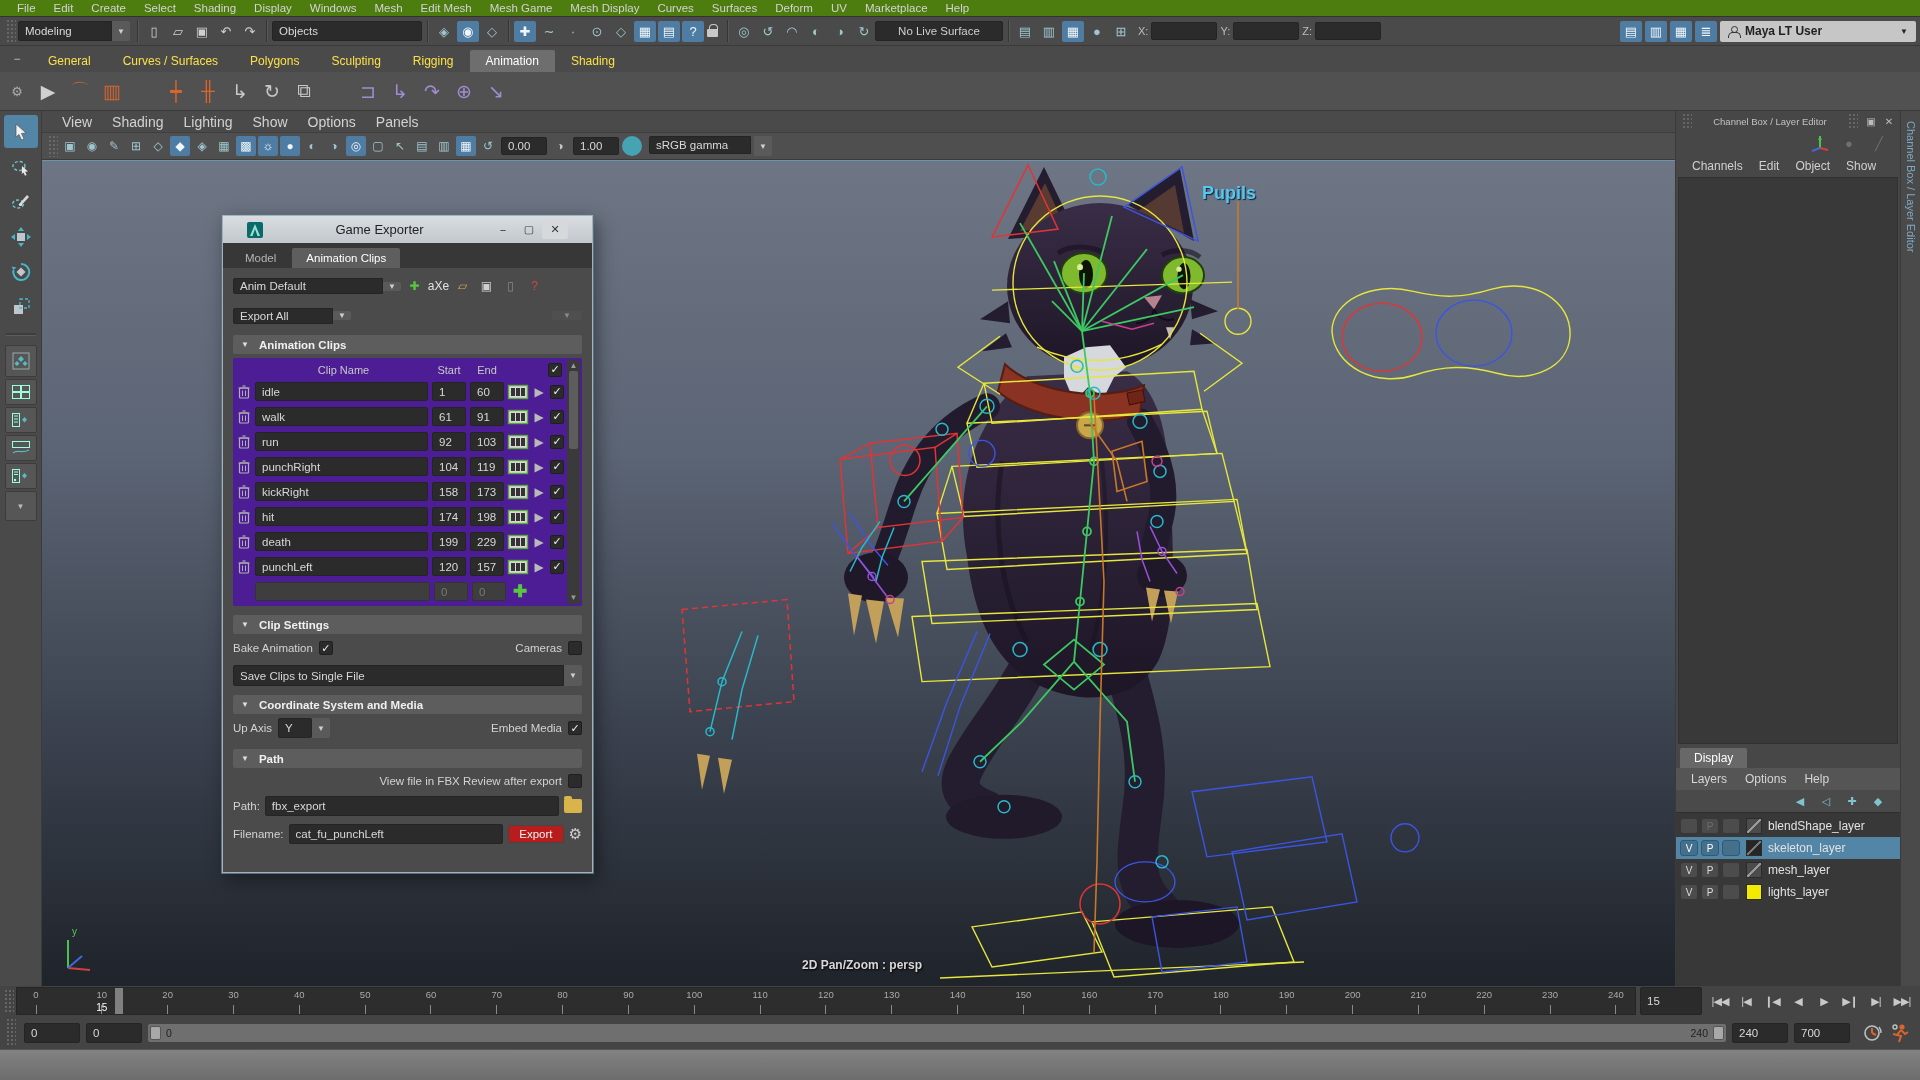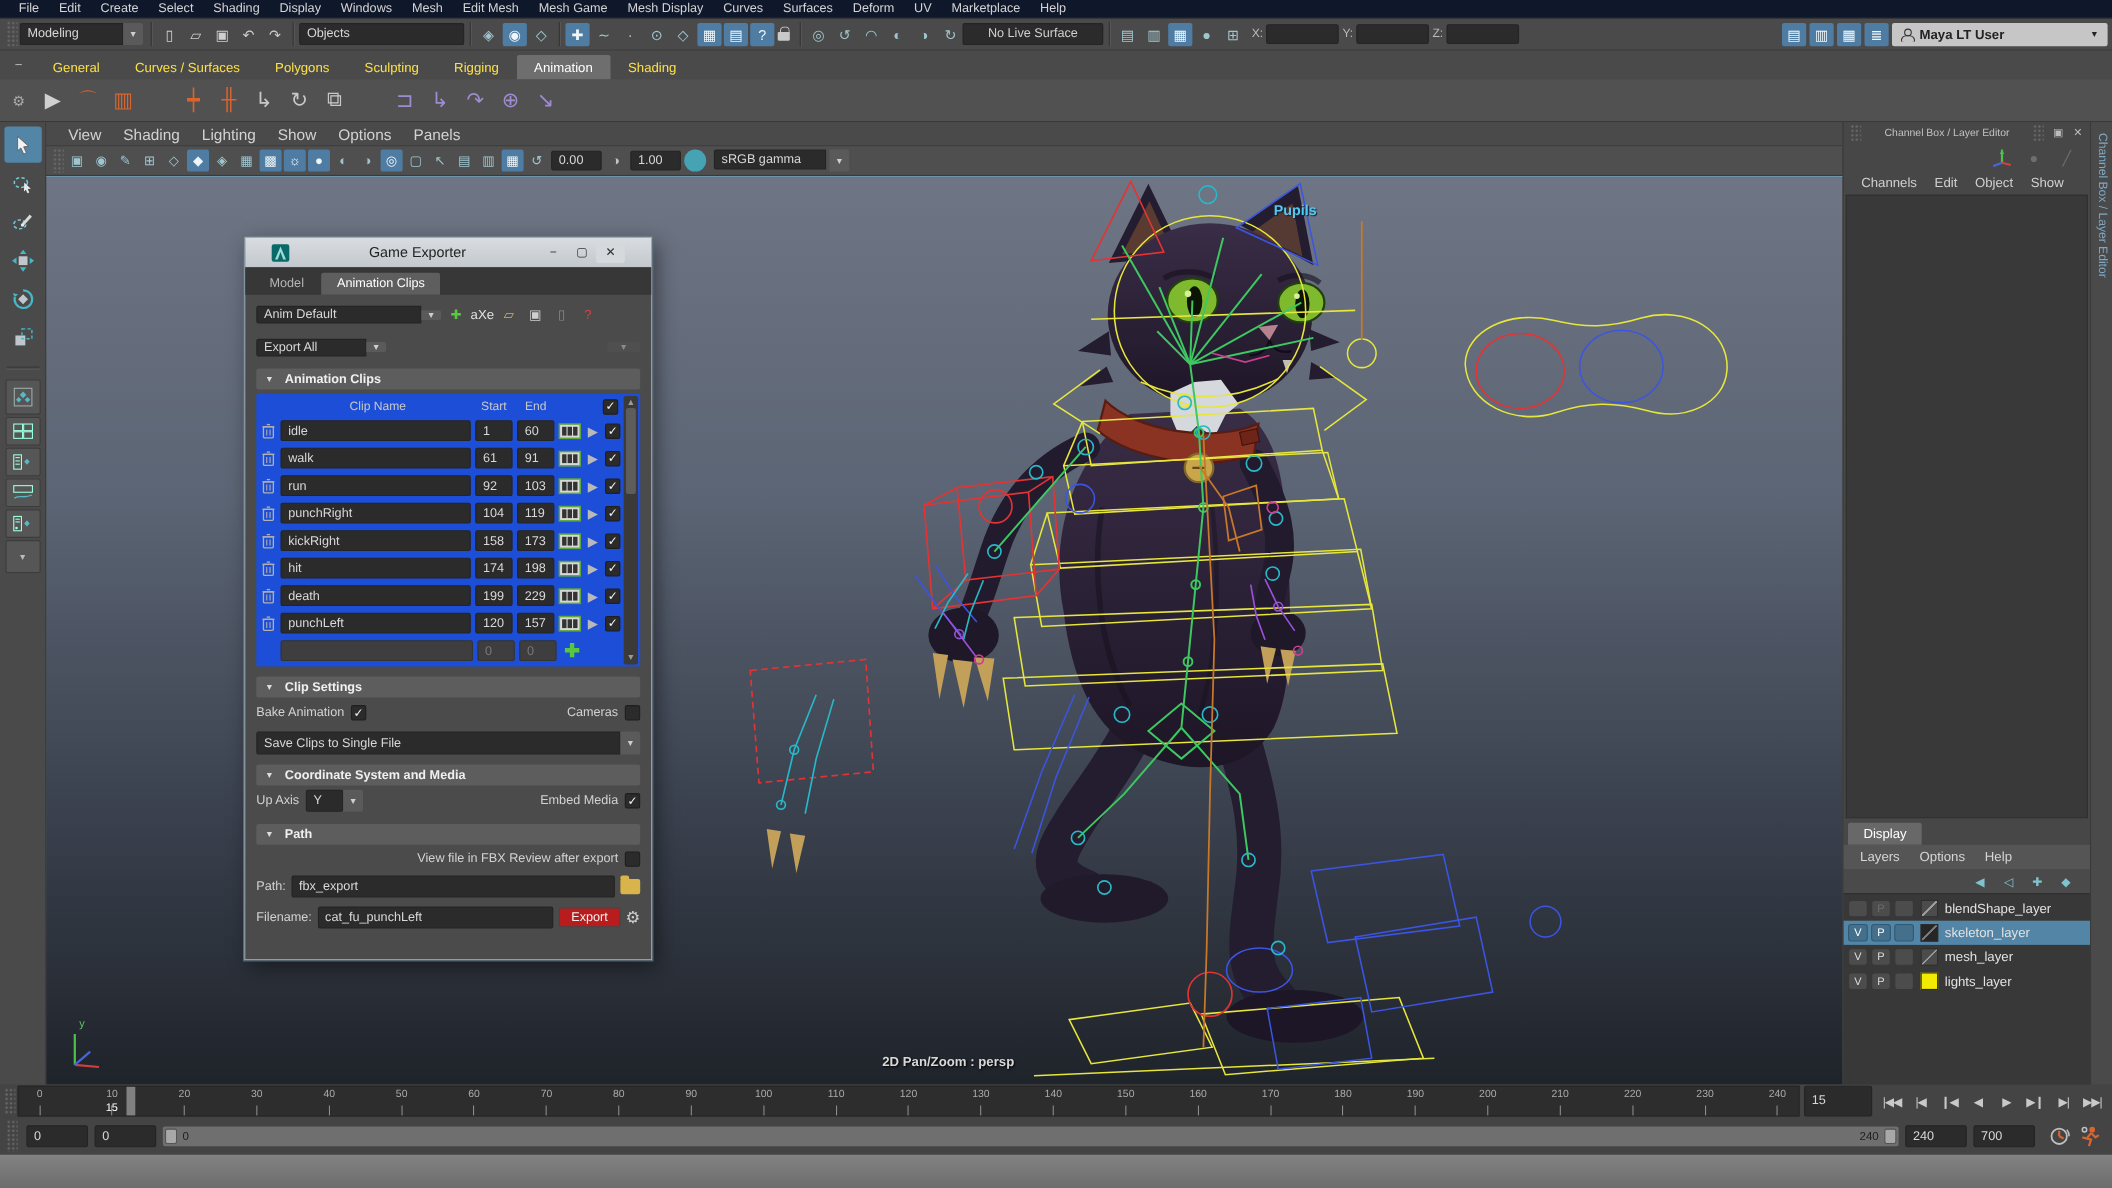--- a/index.html
+++ b/index.html
@@ -17,21 +17,21 @@
   .ddbtn { background:#5a5a5a; color:#cfcfcf; border-radius:0 2px 2px 0; width:18px; display:flex;
            align-items:center; justify-content:center; font-size:8px; }
   .ic { width:22px; height:21px; display:flex; align-items:center; justify-content:center;
         color:#9fc6cf; font-size:13px; border-radius:2px; flex:0 0 auto; }
   .ic.active { background:#4f7ca3; color:#eef6f9; }
   .ic.gray { color:#c4c4c4; }
   .chk { width:14px; height:14px; background:#2b2b2b; border:1px solid #1f1f1f; border-radius:2px;
          color:#f2f2f2; font-size:11px; display:flex; align-items:center; justify-content:center; }
 
   
-  #menubar { height:17px; background:#0f172a; display:flex; align-items:center; padding-left:8px;
+  #menubar { height:17px; background:#4d7c0f; display:flex; align-items:center; padding-left:8px;
              border-bottom:1px solid #333; }
   #menubar .menu { padding:0 9px; font-size:11.5px; color:#d4d4d4; }
 
   
   #statusline { height:29px; background:#4a4a4a; display:flex; align-items:center; padding:0 4px;
                 border-bottom:1px solid #3a3a3a; }
   #menuset { width:112px; height:20px; display:flex; margin-right:2px; }
   #menuset .fld { flex:1; border-radius:2px 0 0 2px; }
   #objects-field { width:150px; height:20px; }
   #nolive { width:128px; height:20px; justify-content:center; color:#cfcfcf; }
@@ -85,22 +85,22 @@
   #vp-toolbar { height:27px; background:#4f4f4f; display:flex; align-items:center; padding:0 4px;
                 border-bottom:1px solid #3a3a3a; }
   #vp-toolbar .ic { width:20px; height:20px; font-size:12px; }
   #vp-toolbar .fld { width:46px; height:18px; margin:0 3px; }
   #on-toggle { width:20px; height:20px; border-radius:50%; background:#46a3b4; color:#123; font-size:7px;
                font-weight:bold; display:flex; align-items:center; justify-content:center; }
   #view-transform { width:126px; height:20px; display:flex; margin-left:4px; }
   #view-transform .fld { flex:1; border-radius:2px 0 0 2px; }
   #view3d { position:relative; flex:1; border-top:1px solid #6d94ab; overflow:hidden; }
   #view3d svg.scene { position:absolute; inset:0; width:100%; height:100%; }
-  #pupils-label { position:absolute; left:1116px; top:22px; color:#54c8f0; font-weight:bold;
-                  font-size:13px; text-shadow:1px 1px 1px #123; }
+  #pupils-label { position:absolute; left:1160px; top:22px; color:#54c8f0; font-weight:bold;
+                  font-size:18px; text-shadow:1px 1px 1px #123; }
   #panzoom-label { position:absolute; left:760px; bottom:14px; color:#d8d8d8; font-size:12px;
                    font-weight:bold; text-shadow:1px 1px 2px #000; }
   #axis-ind { position:absolute; left:14px; bottom:10px; width:46px; height:46px; }
   #axis-ind .ylab { position:absolute; left:16px; top:-4px; color:#58c858; font-size:10px; }
 
   
   #rightpanel { width:225px; background:#474747; border-left:1px solid #3a3a3a; display:flex;
                 flex-direction:column; }
   #cb-header { height:20px; display:flex; align-items:center; padding:0 4px; gap:4px; }
   #cb-header .title { flex:1; text-align:center; font-size:9.5px; color:#c2c2c2; }
@@ -151,21 +151,21 @@
   .gx-row { display:flex; align-items:center; }
   #gx-preset { height:22px; display:flex; }
   #gx-preset .fld { width:150px; border-radius:2px 0 0 2px; }
   .mini-ic { width:21px; height:20px; display:flex; align-items:center; justify-content:center;
              font-size:12px; margin-left:3px; color:#d0d0d0; }
   #gx-exportall { height:21px; display:flex; margin-top:8px; }
   #gx-exportall .fld { width:100px; border-radius:2px 0 0 2px; }
   .gx-sect { height:19px; background:#5d5d5d; border-radius:2px; display:flex; align-items:center;
              padding:0 8px; gap:10px; color:#f0f0f0; font-weight:bold; font-size:11.5px; margin-top:9px; }
   .gx-sect .tri { font-size:8px; color:#ddd; }
-  #clip-table { background:#1d4ed8; border-radius:2px; margin-top:4px; padding:2px 2px 2px 4px;
+  #clip-table { background:#4c1d95; border-radius:2px; margin-top:4px; padding:2px 2px 2px 4px;
                 display:flex; }
   #clip-cols { flex:1; }
   #clip-head { display:flex; align-items:center; height:19px; color:#c8c8c8; font-size:11px; }
   #clip-head .h-name { flex:1; text-align:center; }
   #clip-head .h-start { width:34px; text-align:center; }
   #clip-head .h-end { width:34px; margin-left:4px; text-align:center; }
   #clip-head .h-sp { width:42px; }
   #clip-head .chk { margin-left:2px; margin-right:2px; }
   .clip-row { display:flex; align-items:center; height:25px; gap:4px; }
   .clip-row .trash { width:14px; flex:0 0 auto; }

